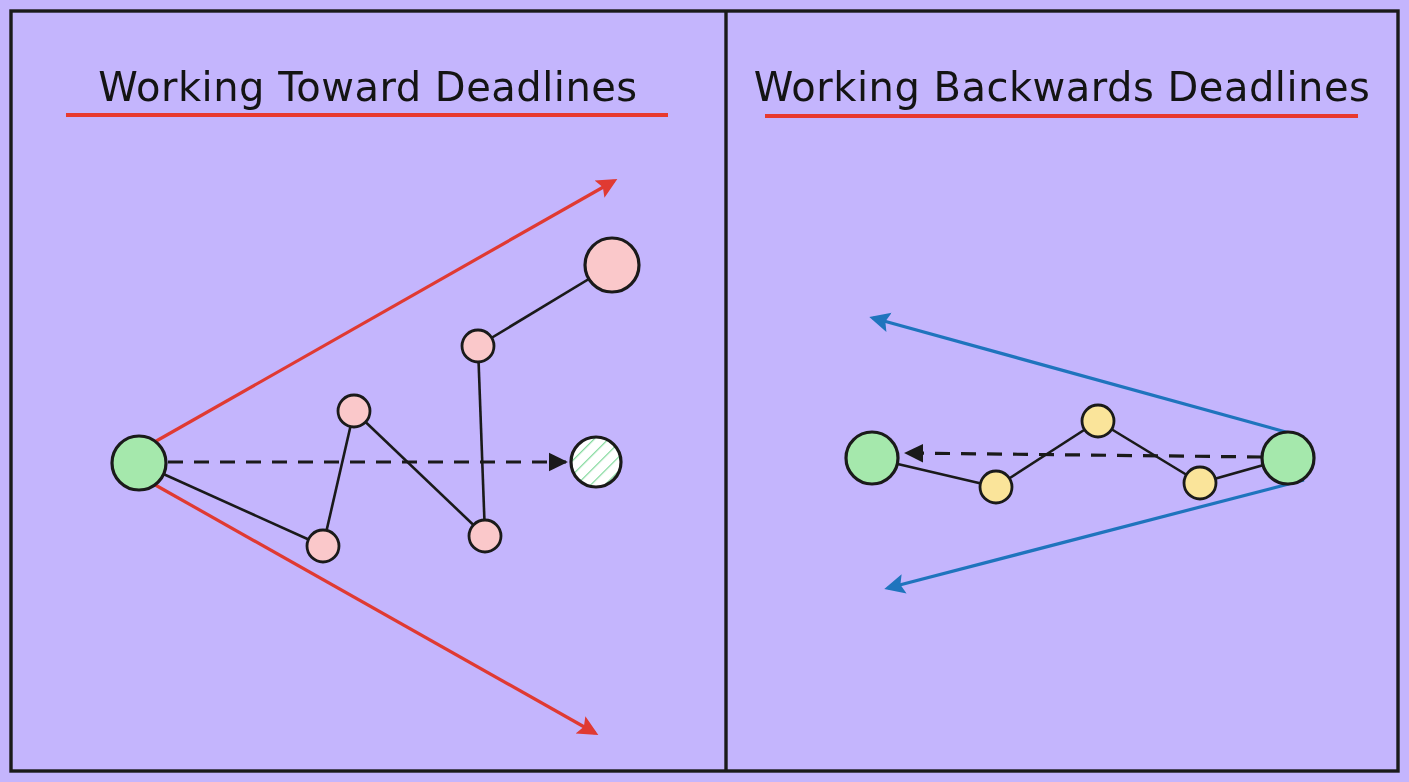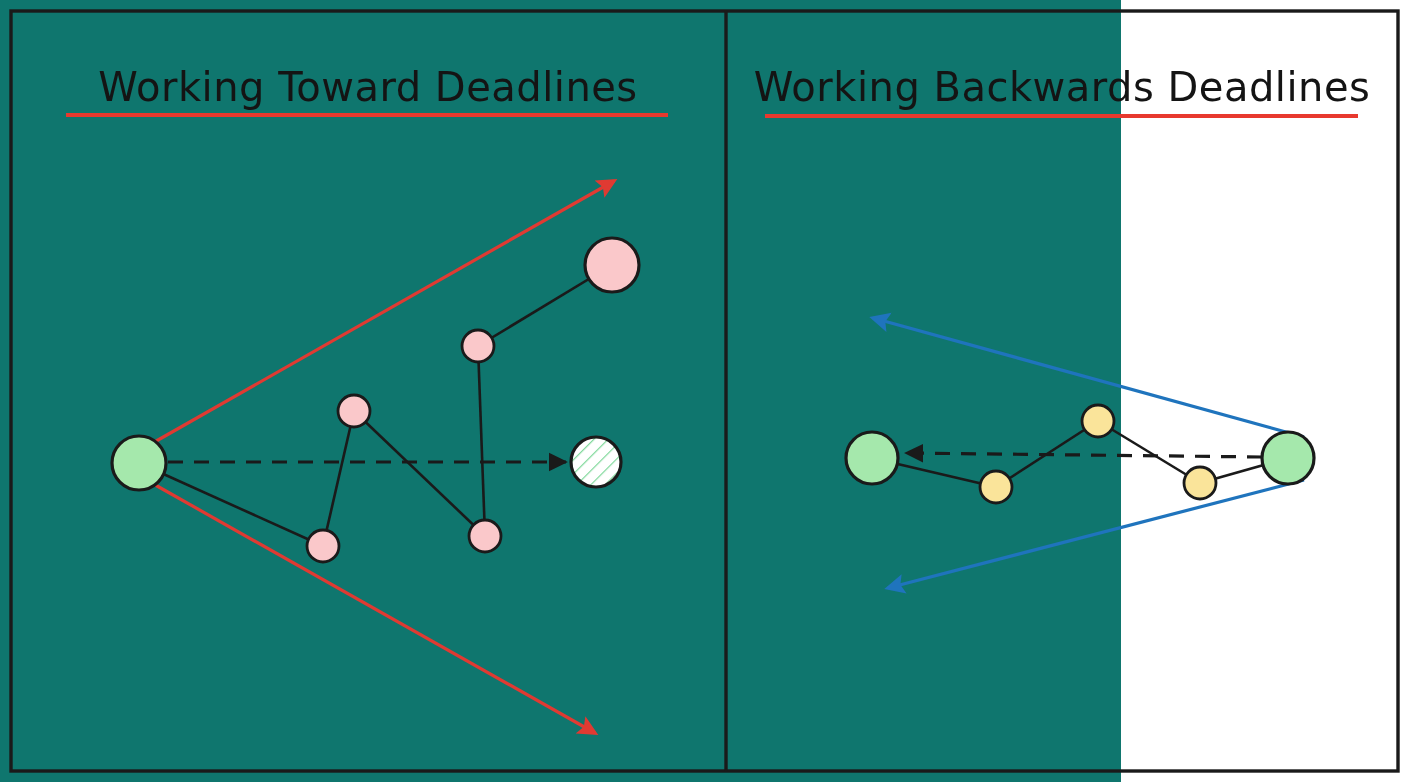--- a/index.html
+++ b/index.html
@@ -8,23 +8,23 @@
     background: #ffffff;
   }
   body {
     width: 1409px;
     height: 782px;
     overflow: hidden;
     font-family: "DejaVu Sans", sans-serif;
   }
   #board {
     position: relative;
-    width: 1121px;
+    width: 1409px;
     height: 782px;
-    background: #0f766e;
+    background: #c4b5fd;
   }
   #board svg {
     display: block;
     width: 1409px;
     height: 782px;
   }
   .title-text {
     font-family: "DejaVu Sans", sans-serif;
     font-size: 40px;
     font-weight: 400;

